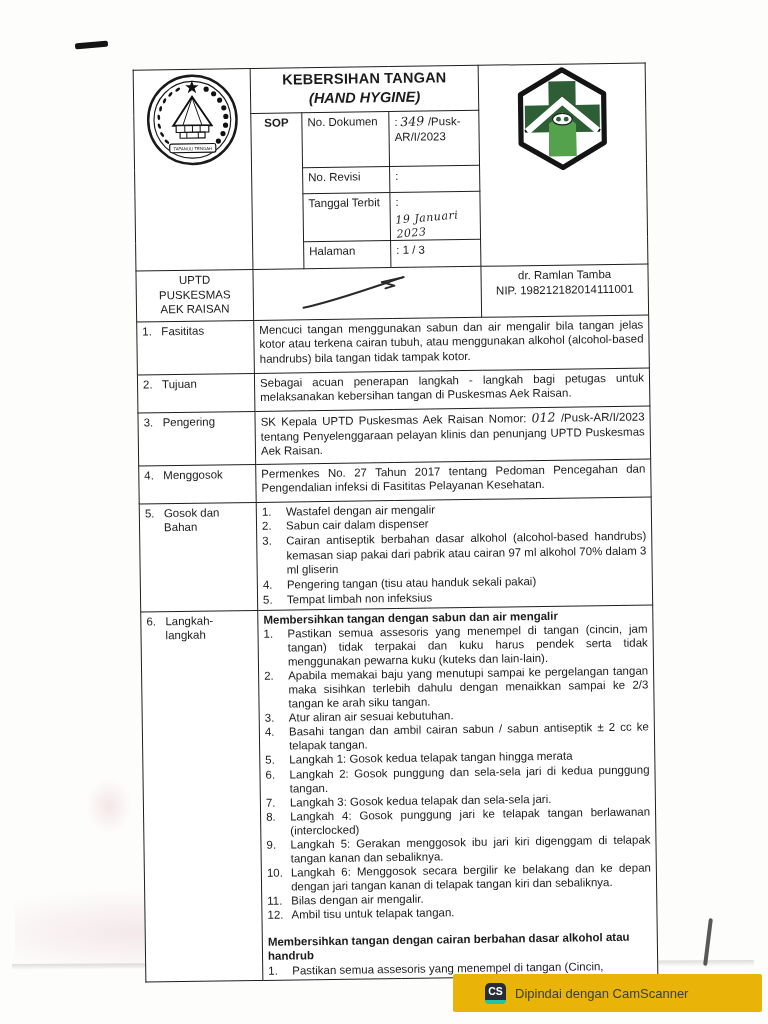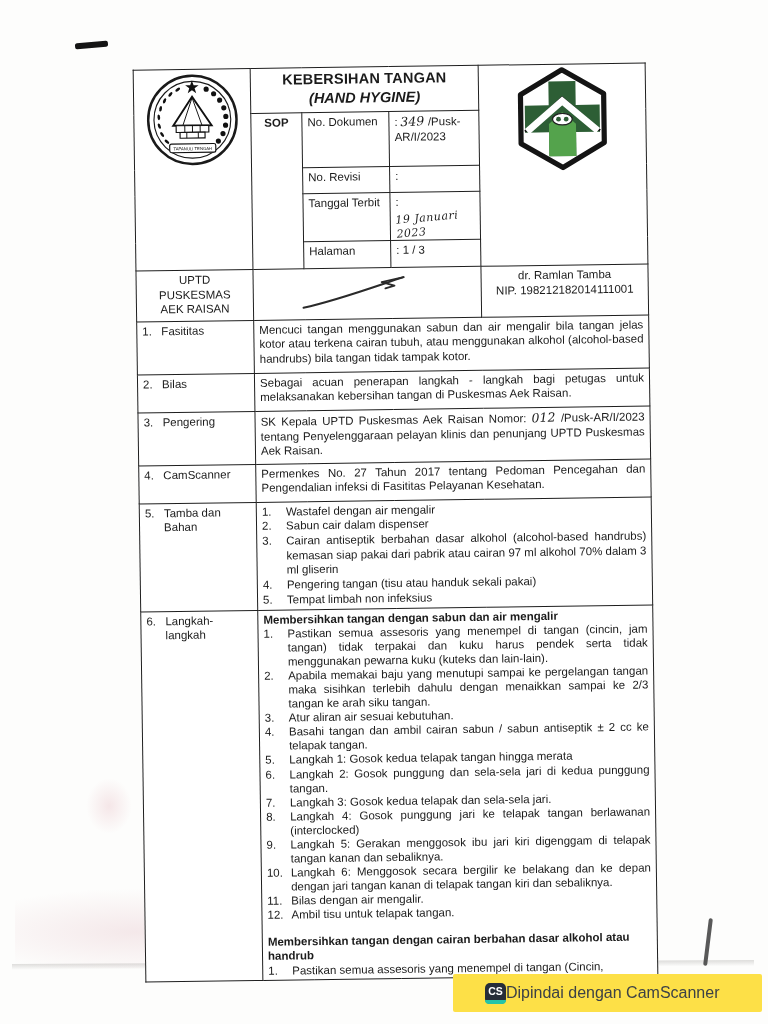--- a/index.html
+++ b/index.html
@@ -63,29 +63,29 @@
   ol.numlist li{counter-increment:n;display:grid;grid-template-columns:24px 1fr;}
   ol.numlist li::before{content:counter(n) ".";}
   ol.numlist li span{text-align:justify;}
   td.steps-cell{line-height:1.22;padding:4px 6px 2px 6px;}
   td.steps-cell ol.numlist li{line-height:1.22;}
   .g-head{font-weight:bold;}
   .g-head2{font-weight:bold;margin-top:13px;}
 
   
   .footer-bar{position:absolute;left:453px;top:974px;width:309px;height:38px;
-    background:#fde047;border-radius:2px;display:flex;align-items:center;
-    padding-left:32px;box-sizing:border-box;}
+    background:#eab308;border-radius:2px;display:flex;align-items:center;
+    padding-left:32px;box-sizing:border-box;gap:9px;}
   .cs-badge{position:relative;width:21px;height:21px;border-radius:5px;
     background:#262d38;flex:0 0 auto;}
   .cs-badge span{position:absolute;left:0;right:0;top:2px;text-align:center;
     color:#fff;font-weight:bold;font-size:10.5px;}
   .cs-badge .teal{position:absolute;left:0;right:0;bottom:0;height:4px;
     background:#25c4a8;border-radius:0 0 5px 5px;}
-  .footer-text{font-size:16px;color:#3c4146;}
+  .footer-text{font-size:13px;color:#3c4146;}
 </style>
 </head>
 <body>
 
 <div class="canvas">
 
   <div class="black-dash"></div>
   <div class="smudge s1"></div>
   <div class="smudge s2"></div>
   <div class="smudge s3"></div>
@@ -212,21 +212,21 @@
       </td>
       <td class="secbody" colspan="4">
         <p>Mencuci tangan menggunakan sabun dan air mengalir bila tangan jelas kotor atau terkena cairan tubuh, atau menggunakan alkohol (alcohol-based handrubs) bila tangan tidak tampak kotor.</p>
       </td>
     </tr>
 
     <tr class="row2">
       <td class="seclabel">
         <div class="secrow">
           <span class="secnum">2.</span>
-          <span>Bilas</span>
+          <span>Tujuan</span>
         </div>
       </td>
       <td class="secbody" colspan="4">
         <p>Sebagai acuan penerapan langkah - langkah bagi petugas untuk melaksanakan kebersihan tangan di Puskesmas Aek Raisan.</p>
       </td>
     </tr>
 
     <tr class="row3">
       <td class="seclabel">
         <div class="secrow">
@@ -238,33 +238,33 @@
         <p><span>SK Kepala UPTD Puskesmas Aek Raisan Nomor:</span>
           <span class="hw">012</span>
           <span>/Pusk-AR/I/2023 tentang Penyelenggaraan pelayan klinis dan penunjang UPTD Puskesmas Aek Raisan.</span></p>
       </td>
     </tr>
 
     <tr class="row4">
       <td class="seclabel">
         <div class="secrow">
           <span class="secnum">4.</span>
-          <span>CamScanner</span>
+          <span>Menggosok</span>
         </div>
       </td>
       <td class="secbody" colspan="4">
         <p>Permenkes No. 27 Tahun 2017 tentang Pedoman Pencegahan dan Pengendalian infeksi di Fasititas Pelayanan Kesehatan.</p>
       </td>
     </tr>
 
     <tr class="row5">
       <td class="seclabel">
         <div class="secrow">
           <span class="secnum">5.</span>
-          <span>Tamba dan Bahan</span>
+          <span>Gosok dan Bahan</span>
         </div>
       </td>
       <td class="secbody" colspan="4">
         <ol class="numlist">
           <li>
                 <span>Wastafel dengan air mengalir</span>
               </li>
           <li>
                 <span>Sabun cair dalam dispenser</span>
               </li>

